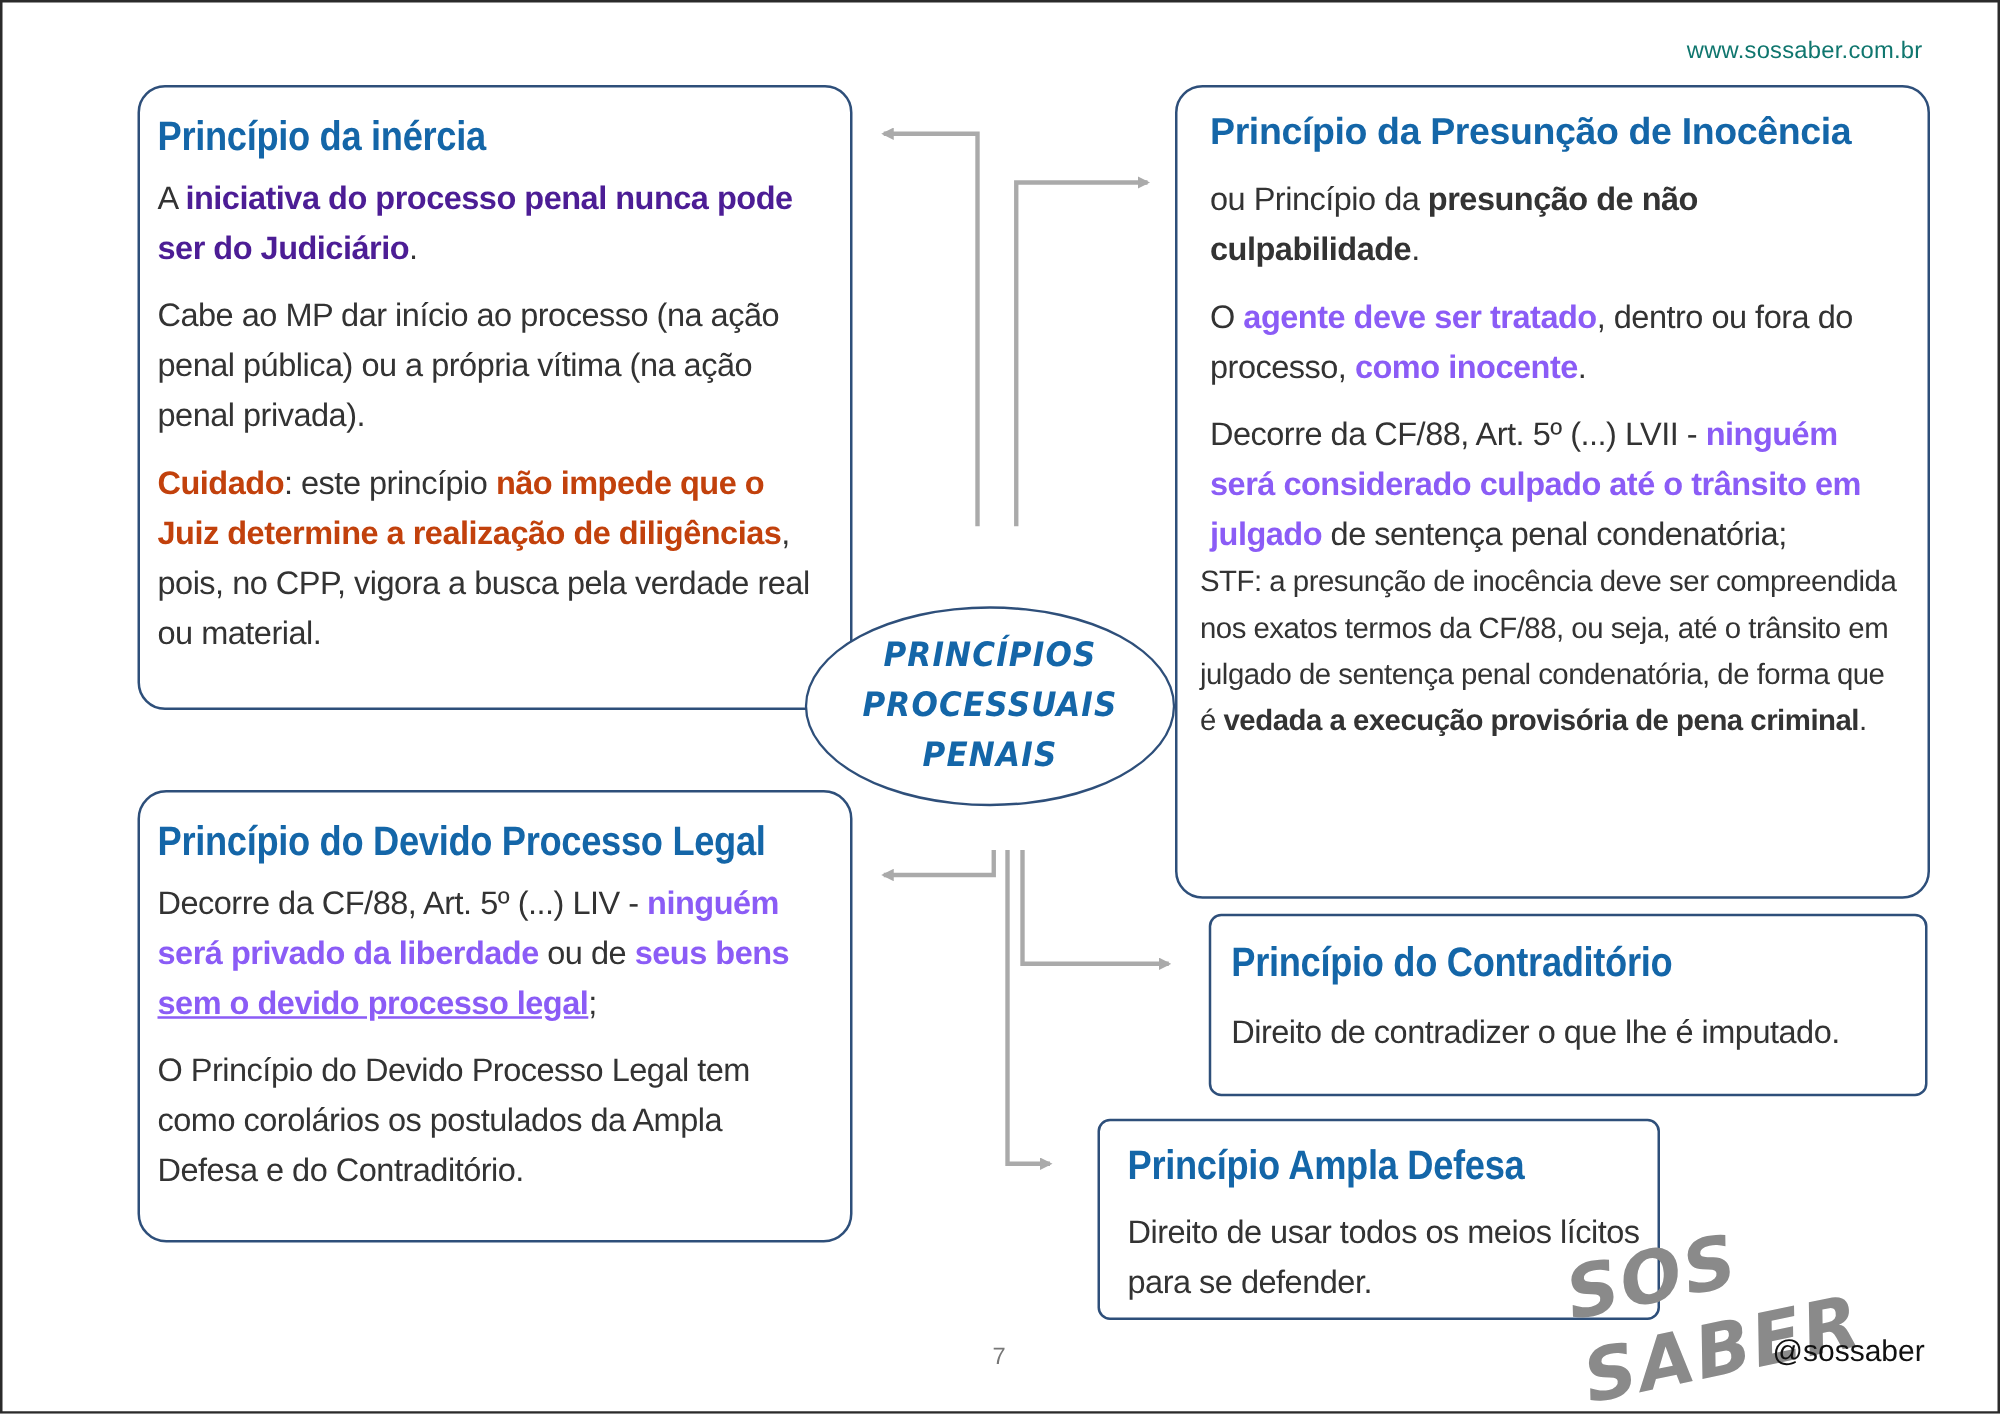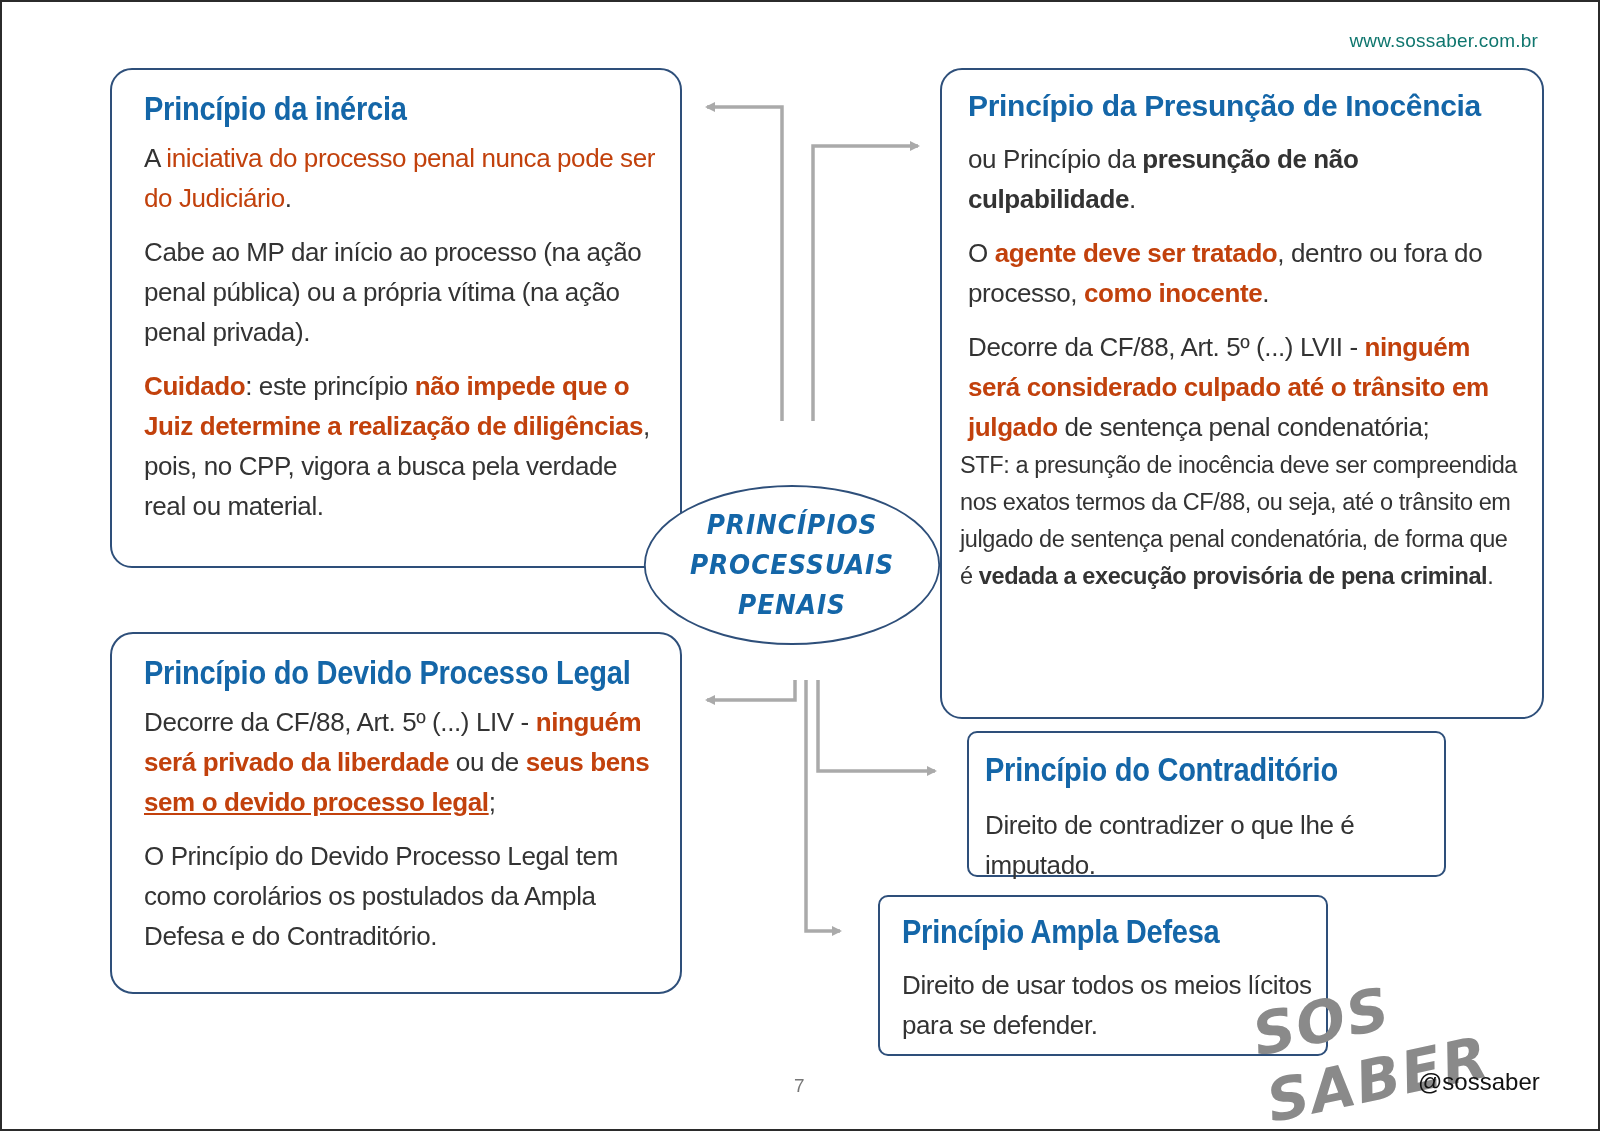--- a/index.html
+++ b/index.html
@@ -12,38 +12,38 @@
       position: absolute; left: 0; top: 0; width: 1596px; height: 1127px;
       border: 2px solid #2b2b2b; box-sizing: content-box;
     }
     .site-url {
       position: absolute; right: 62px; top: 30px;
       font-size: 19px; color: #0f766e; letter-spacing: 0.2px;
     }
     .box {
       position: absolute; box-sizing: border-box;
       border: 2.5px solid #2e4f7a; border-radius: 22px; background: #fff;
-      padding: 14px 16px 10px 32px;
+      padding: 14px 16px 10px 14px;
       color: #333;
     }
     .box.sm { border-radius: 10px; }
     .box-title {
       color: #1466a8; font-weight: bold; font-size: 33px; line-height: 1.5;
       letter-spacing: -0.3px; margin: 0 0 4px 0;
       transform: scaleX(0.88); transform-origin: left center; white-space: nowrap;
     }
     .box-title.wrap { white-space: normal; transform: none; font-size: 30px; line-height: 1.62; }
     .para {
       font-size: 26px; line-height: 40px; margin: 0 0 14px 0;
       letter-spacing: -0.4px;
     }
     .para.tight { font-size: 23.5px; line-height: 37px; }
-    .red { color: #c2410c; font-weight: normal; }
+    .red { color: #4c1d95; font-weight: bold; }
     .darkred { color: #c2410c; font-weight: bold; }
-    .blue { color: #c2410c; font-weight: bold; }
+    .blue { color: #8b5cf6; font-weight: bold; }
     .bold { color: #333; font-weight: bold; }
     .ul { text-decoration: underline; }
 
     .center-ellipse {
       position: absolute; left: 631px; top: 485px; width: 318px; height: 156px;
       border: 2px solid #2e4f7a; border-radius: 50%; background: #fff;
       display: flex; flex-direction: column; align-items: center; justify-content: center;
       color: #1466a8; font-style: italic; font-weight: bold;
       font-size: 27px; letter-spacing: 1px; line-height: 40px; text-align: center;
       font-family: "DejaVu Sans", sans-serif;
@@ -118,21 +118,21 @@
 </div>
 
 <div class="box" style="left:110px; top:632px; width:572px; height:362px; border-radius:23px;">
   <div class="box-title">Princípio do Devido Processo Legal</div>
   <p class="para">
     <span>Decorre da CF/88, Art. 5º (...) LIV - </span><span class="blue">ninguém será privado da liberdade</span><span> ou de </span><span class="blue">seus bens </span><span class="blue ul">sem o devido processo legal</span><span>;</span>
   </p>
   <p class="para">O Princípio do Devido Processo Legal tem como corolários os postulados da Ampla Defesa e do Contraditório.</p>
 </div>
 
-<div class="box sm" style="left:967px; top:731px; width:479px; height:146px; padding:12px 16px 10px 16px;">
+<div class="box sm" style="left:967px; top:731px; width:575px; height:146px; padding:12px 16px 10px 16px;">
   <div class="box-title" style="margin-bottom:10px;">Princípio do Contraditório</div>
   <p class="para">Direito de contradizer o que lhe é imputado.</p>
 </div>
 
 <div class="box sm" style="left:878px; top:895px; width:450px; height:161px; padding:10px 14px 10px 22px;">
   <div class="box-title" style="margin-bottom:8px;">Princípio Ampla Defesa</div>
   <p class="para">Direito de usar todos os meios lícitos para se defender.</p>
 </div>
 
 <div class="page-number">7</div>

